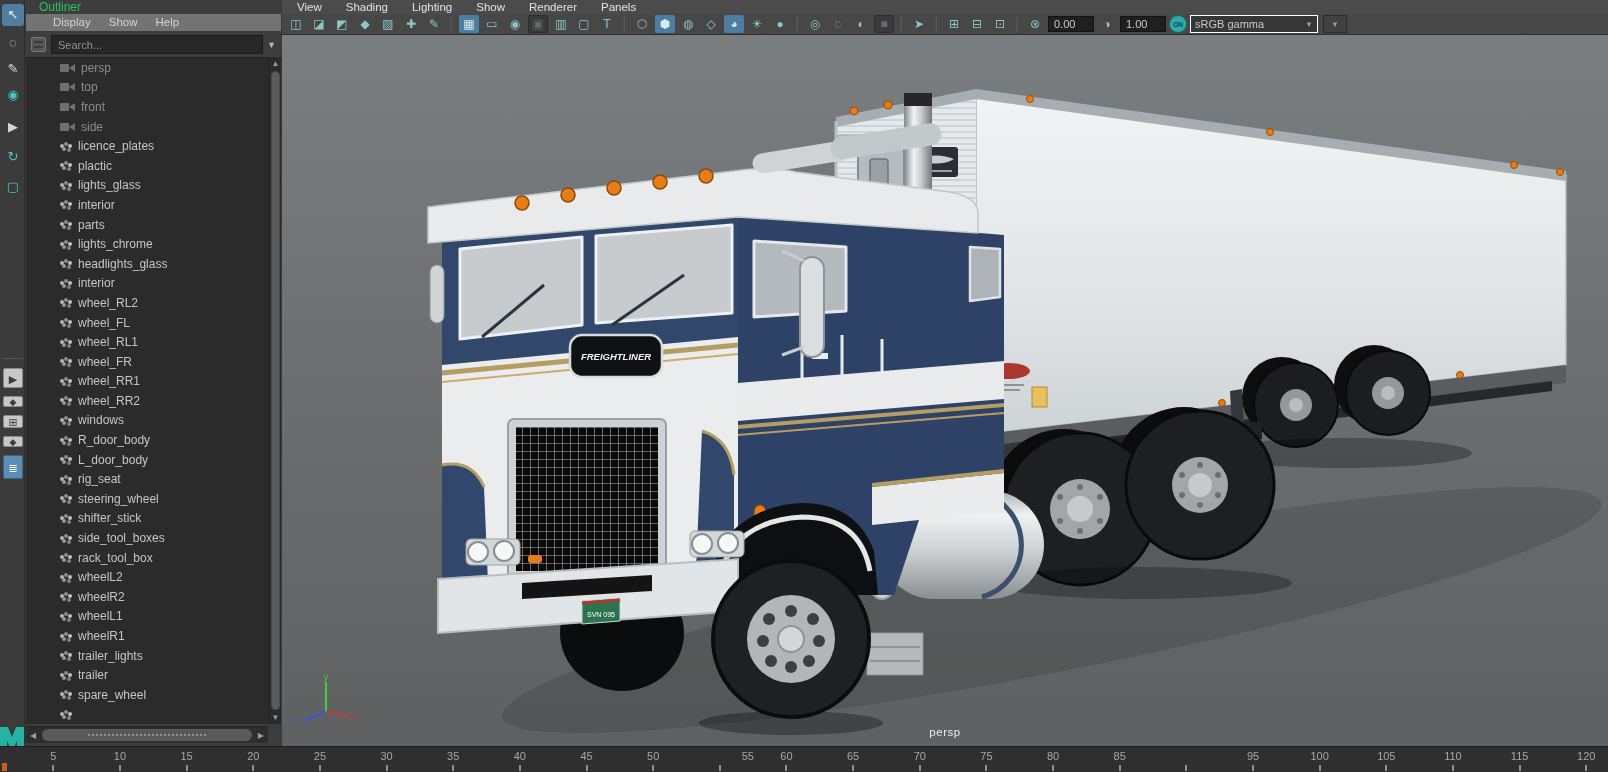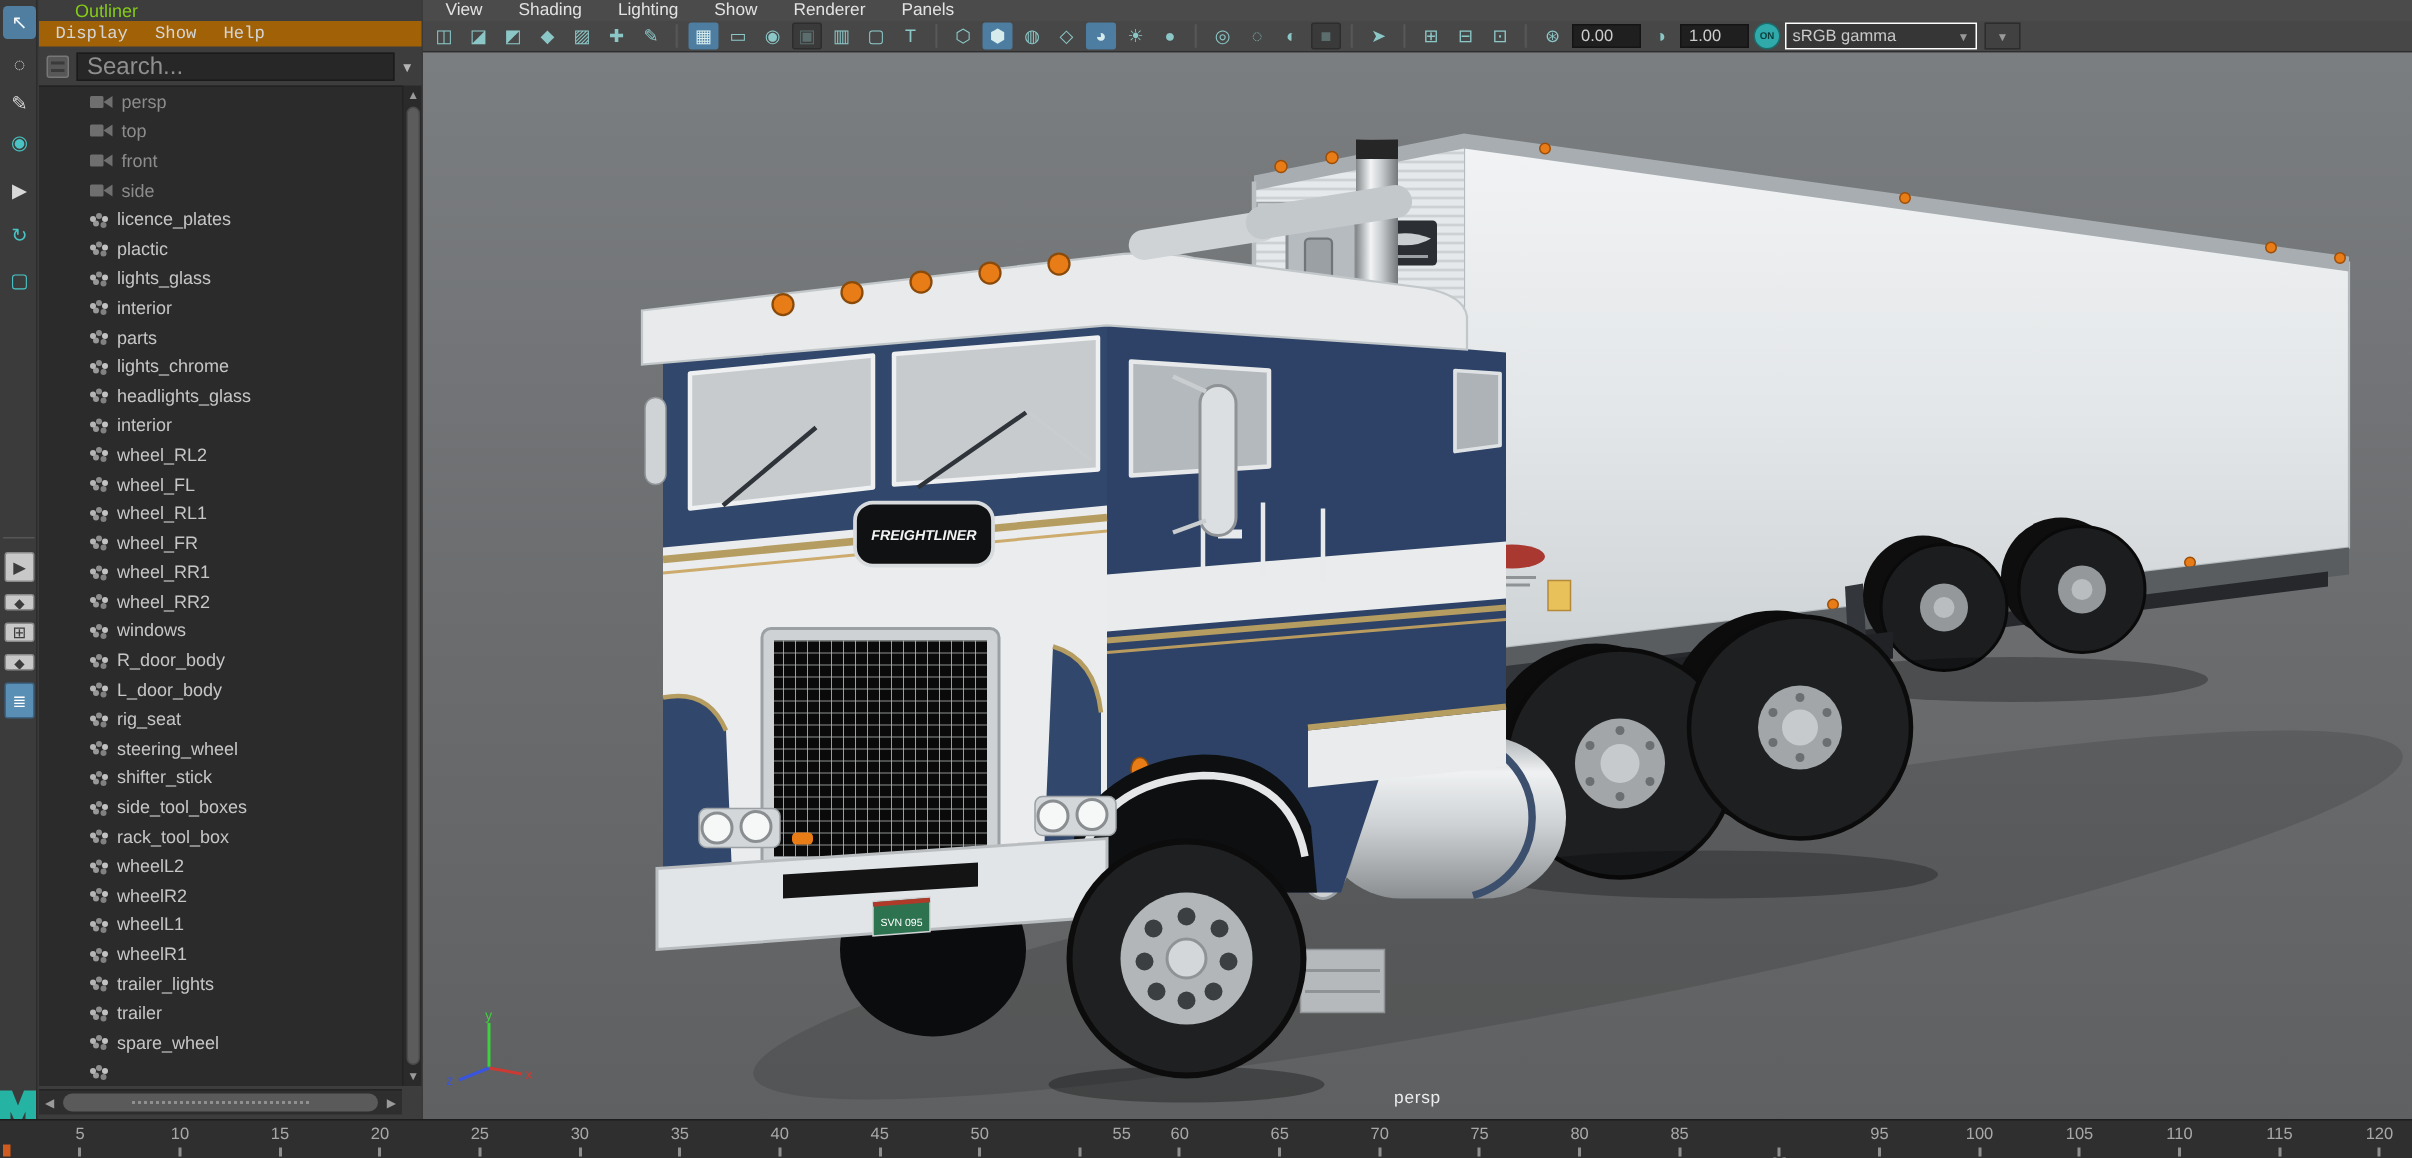--- a/index.html
+++ b/index.html
@@ -12,29 +12,29 @@
           color:#d8d8d8; font-size:13px; line-height:22px; text-align:center; }
   .tool.active { background:#4f7ea0; color:#f0f6f8; }
   .tool.teal { color:#49c3c3; }
   .tbx-div { position:absolute; left:2px; width:21px; height:1px; background:#565656; }
   .lay { position:absolute; left:3px; width:20px; background:#c8c8c8; border:1px solid #8a8a8a; border-radius:2px;
          color:#3d3d3d; text-align:center; overflow:hidden; }
   .lay.active { background:#5a8fb5; color:#ffffff; border-color:#3c6585; }
 
   
   #outliner { position:absolute; left:26px; top:0; width:255px; height:746px; background:#3d3d3d; }
-  #outliner-title { position:absolute; left:24px; top:0; height:14px; line-height:14px; font-size:12px; color:#84cc16; }
-  #outliner-menubar { position:absolute; left:0; top:14px; width:100%; height:17px; background:#a16207; display:flex; gap:4px; padding-left:4px;font-family:Liberation Mono, monospace; }
+  #outliner-title { position:absolute; left:13px; top:0; height:14px; line-height:14px; font-size:12px; color:#22c55e; }
+  #outliner-menubar { position:absolute; left:0; top:14px; width:100%; height:17px; background:#737373; display:flex; gap:4px; padding-left:20px; }
   .omenu { font-size:11.5px; color:#d4d4d4; line-height:17px; padding:0 7px; }
   #search-row { position:absolute; left:0; top:33px; width:100%; height:23px; background:#3d3d3d; }
   #filter-icon { position:absolute; left:5px; top:4px; width:15px; height:15px; background:#575757; border:1px solid #777; border-radius:2px; }
   #filter-icon:before { content:""; position:absolute; left:2px; top:3px; width:9px; height:2px; background:#3a3a3a; }
   #filter-icon:after  { content:""; position:absolute; left:2px; top:8px; width:9px; height:2px; background:#3a3a3a; }
   #search-input { position:absolute; left:25px; top:2px; width:212px; height:19px; background:#272727; border:1px solid #1b1b1b;
-                  color:#c9c9c9; font-size:16px; padding:0 6px; outline:none; }
+                  color:#c9c9c9; font-size:11px; padding:0 6px; outline:none; }
   #search-input::placeholder { color:#8f8f8f; }
   #search-caret { position:absolute; right:5px; top:7px; font-size:9px; color:#b5b5b5; }
   #outliner-list { position:absolute; left:0; top:57px; width:242px; height:667px; background:#2b2b2b; overflow:hidden; border-top:1px solid #222; }
   .orow { height:19.6px; display:flex; align-items:center; font-size:12px; color:#c6c6c6; white-space:nowrap; }
   .orow .lbl { margin-left:6px; }
   .orow.dim { color:#8c8c8c; }
   .cam-icon { position:relative; display:inline-block; width:15px; height:10px; margin-left:34px; flex:none; }
   .cam-icon:before { content:""; position:absolute; left:0; top:1px; width:9px; height:8px; background:#9a9a9a; border-radius:1px; }
   .cam-icon:after  { content:""; position:absolute; left:9px; top:1px; border-top:4px solid transparent; border-bottom:4px solid transparent; border-right:6px solid #9a9a9a; }
   .dim .cam-icon:before { background:#6f6f6f; } .dim .cam-icon:after { border-right-color:#6f6f6f; }

